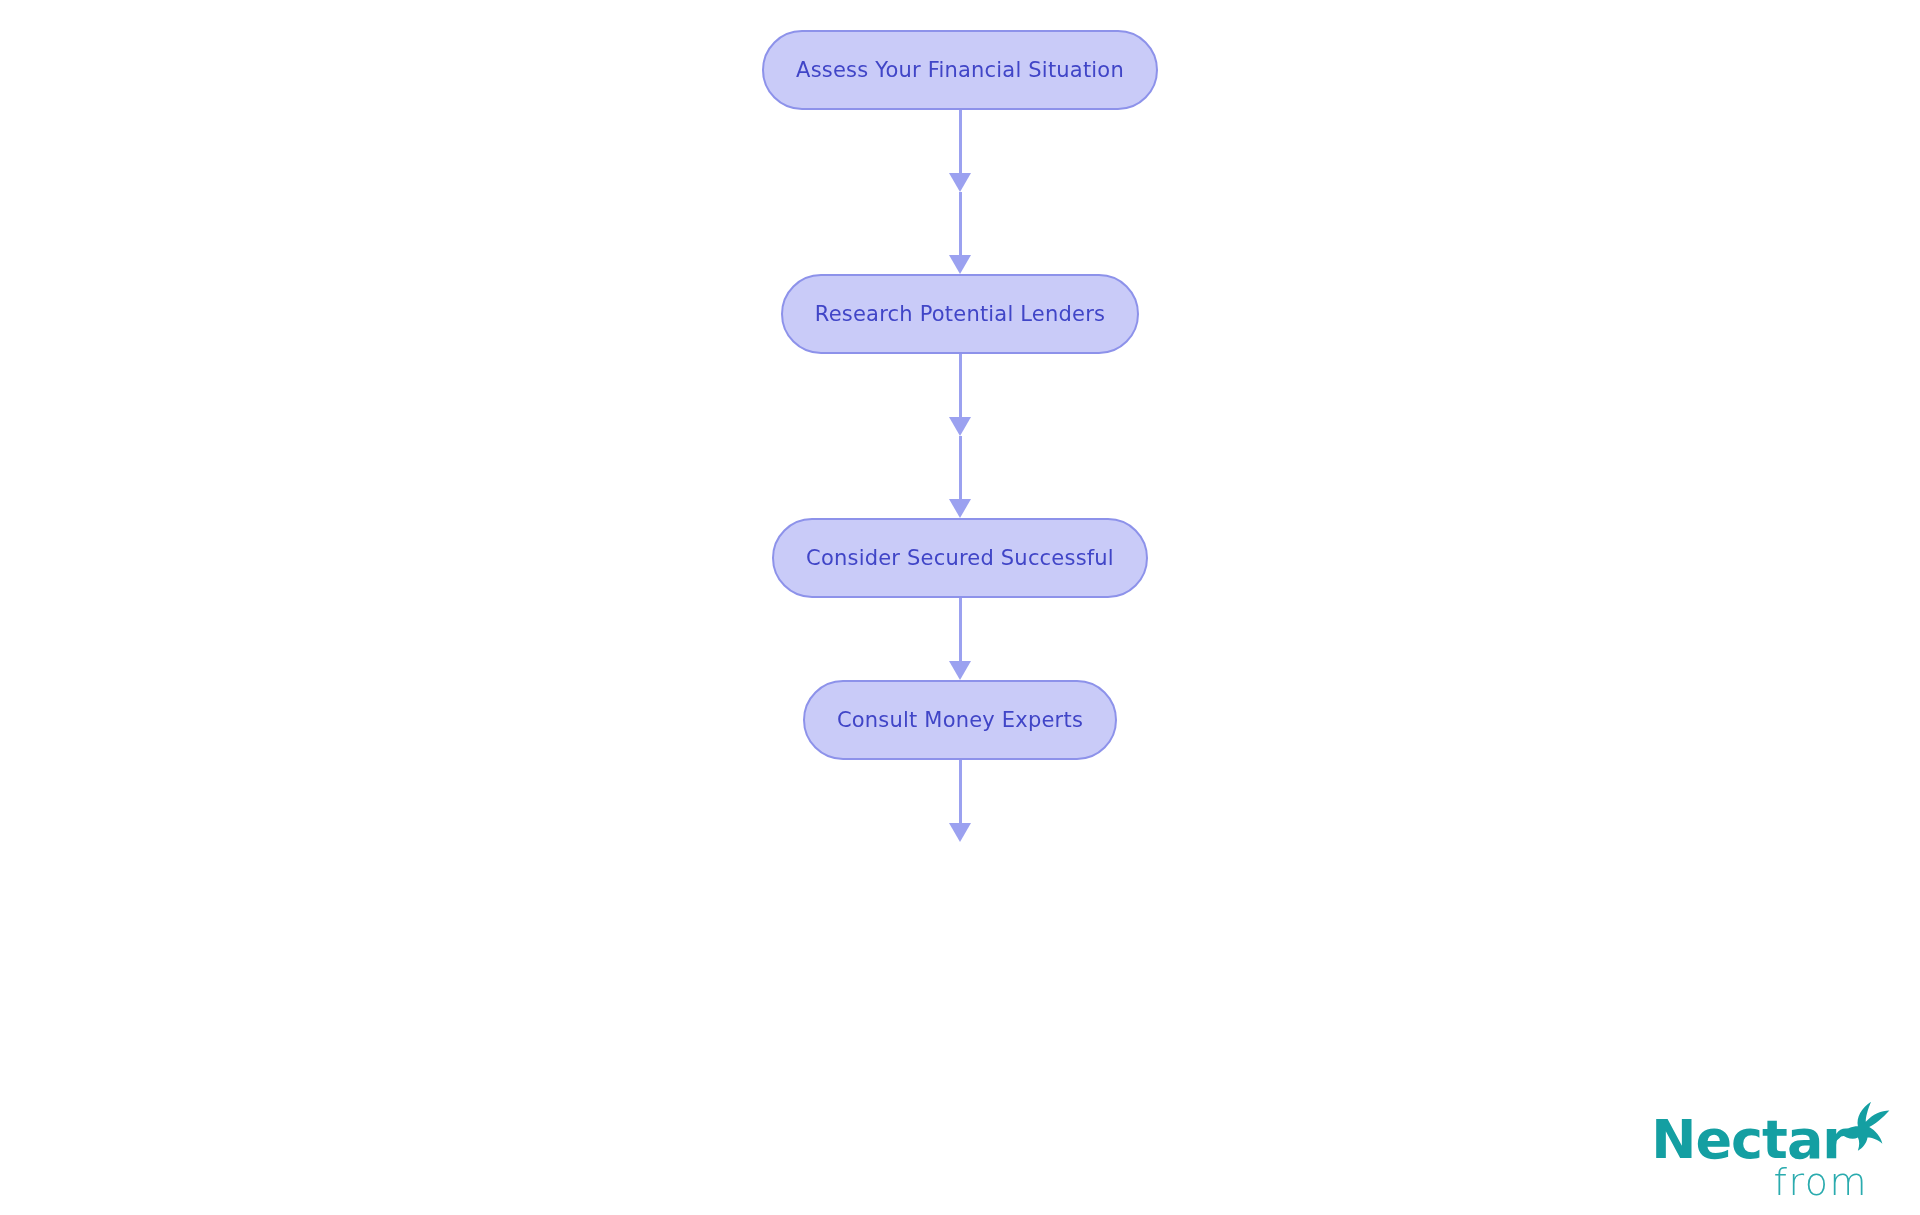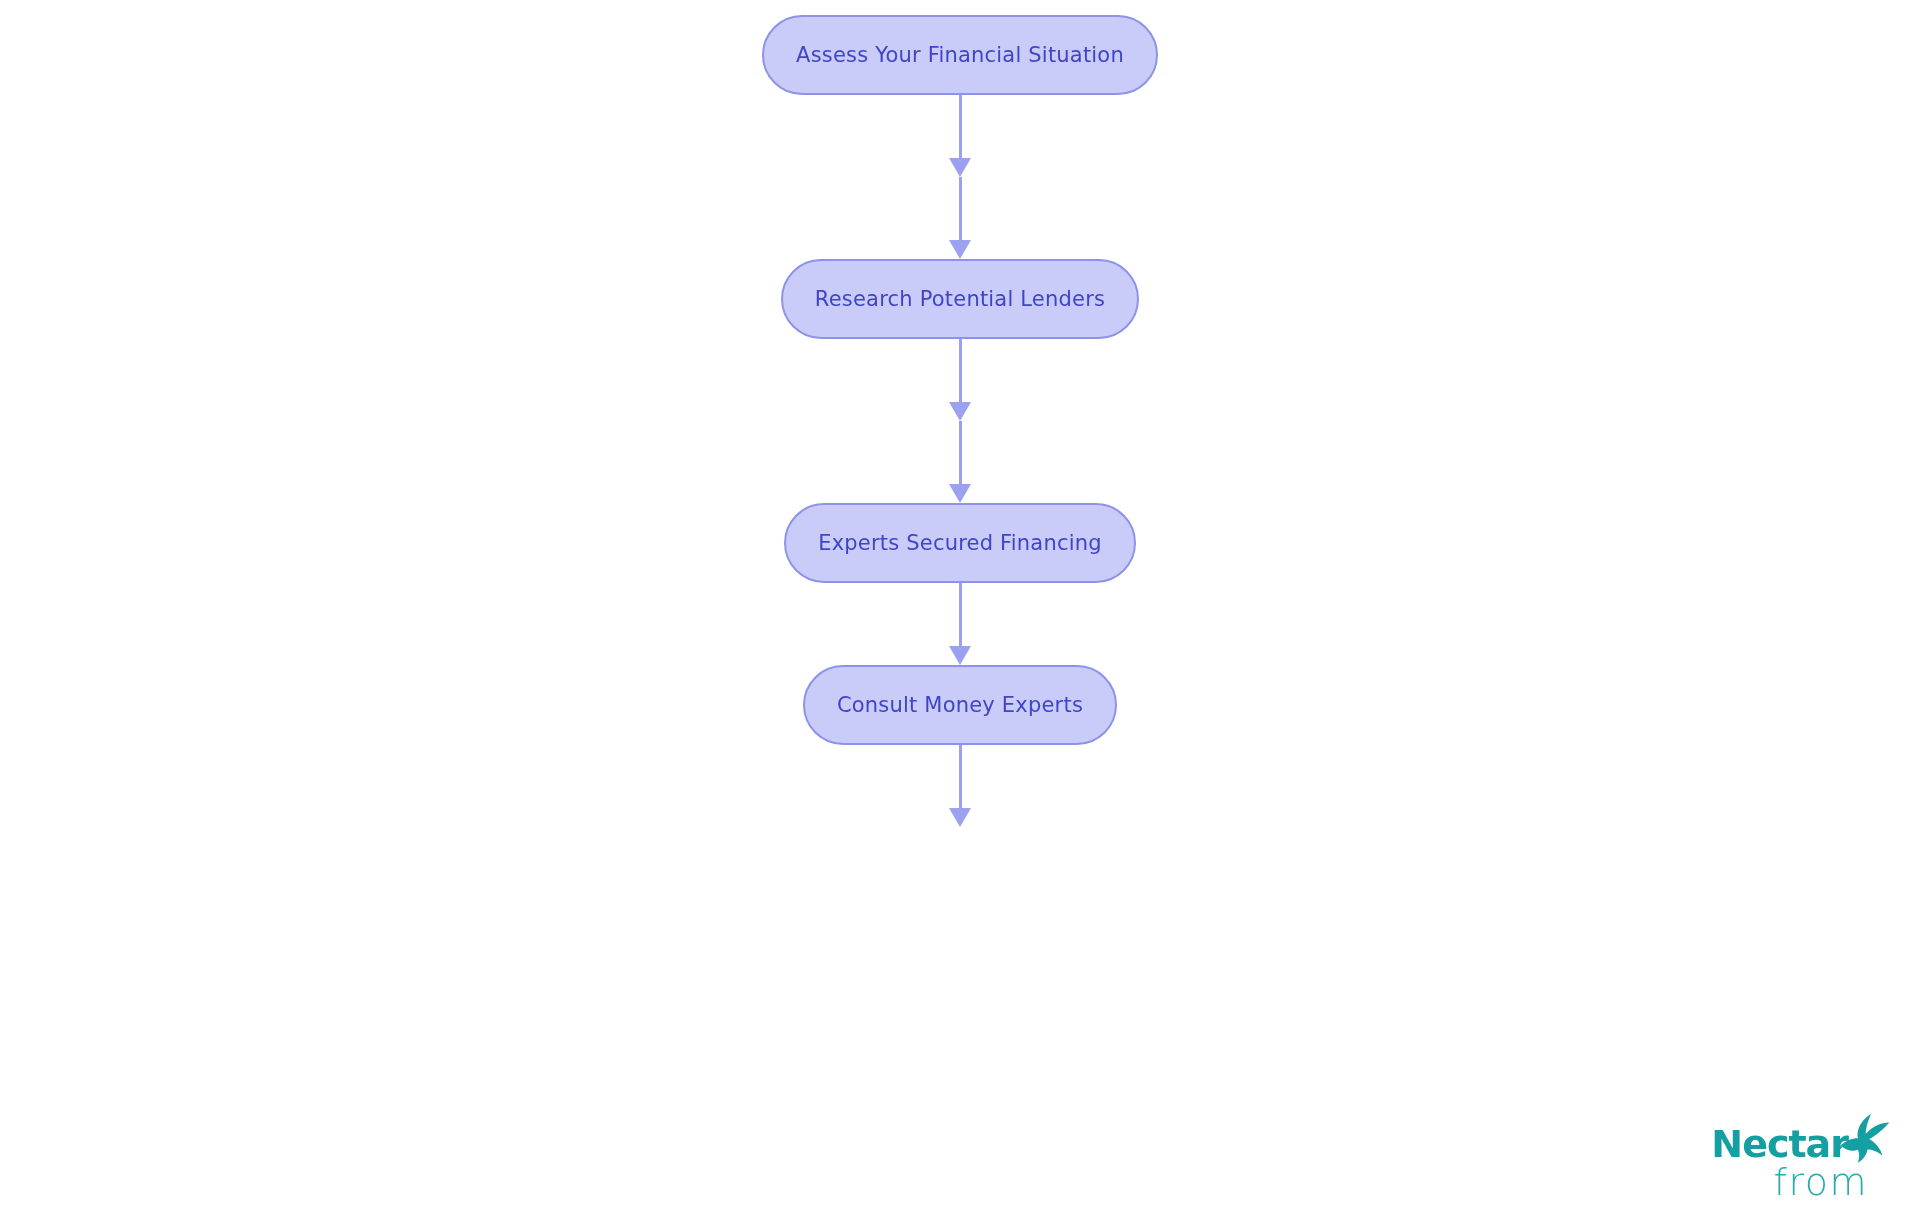--- a/index.html
+++ b/index.html
@@ -16,21 +16,21 @@
   body{
     width:1920px;height:1215px;
     background:var(--page-bg);
     font-family:"DejaVu Sans","Liberation Sans",sans-serif;
     overflow:hidden;position:relative;
   }
   .canvas{
     width:1920px;height:1215px;position:relative;
   }
   .flow{
-    position:absolute;left:0;top:15px;width:1920px;
+    position:absolute;left:0;top:30px;width:1920px;
     display:flex;flex-direction:column;align-items:center;
   }
   .node{
     min-height:80px;
     display:flex;align-items:center;justify-content:center;
     padding:0 32px;
     background:var(--node-fill);
     border:2px solid var(--node-border);
     border-radius:40px;
     color:var(--node-text);
@@ -54,21 +54,21 @@
   }
   .logo{
     position:absolute;right:28px;bottom:14px;
     display:flex;flex-direction:column;align-items:flex-end;
   }
   .logo-top{
     display:flex;align-items:flex-start;
   }
   .logo-brand{
     color:var(--logo-primary);
-    font-size:38px;
+    font-size:54px;
     font-weight:bold;
     letter-spacing:-1px;
     line-height:1;
     margin-left:44px;
   }
   .logo-bird{
     width:56px;height:56px;
     margin-left:-12px;margin-top:-14px;
   }
   .logo-sub{
@@ -112,21 +112,21 @@
       <div class="arrow-head"></div>
     </div>
 
 
     <div class="arrow">
       <div class="arrow-line"></div>
       <div class="arrow-head"></div>
     </div>
 
     <div class="node">
-      <span>Experts Secured Financing</span>
+      <span>Consider Secured Successful</span>
     </div>
 
     <div class="arrow">
       <div class="arrow-line"></div>
       <div class="arrow-head"></div>
     </div>
 
     <div class="node">
       <span>Consult Money Experts</span>
     </div>

